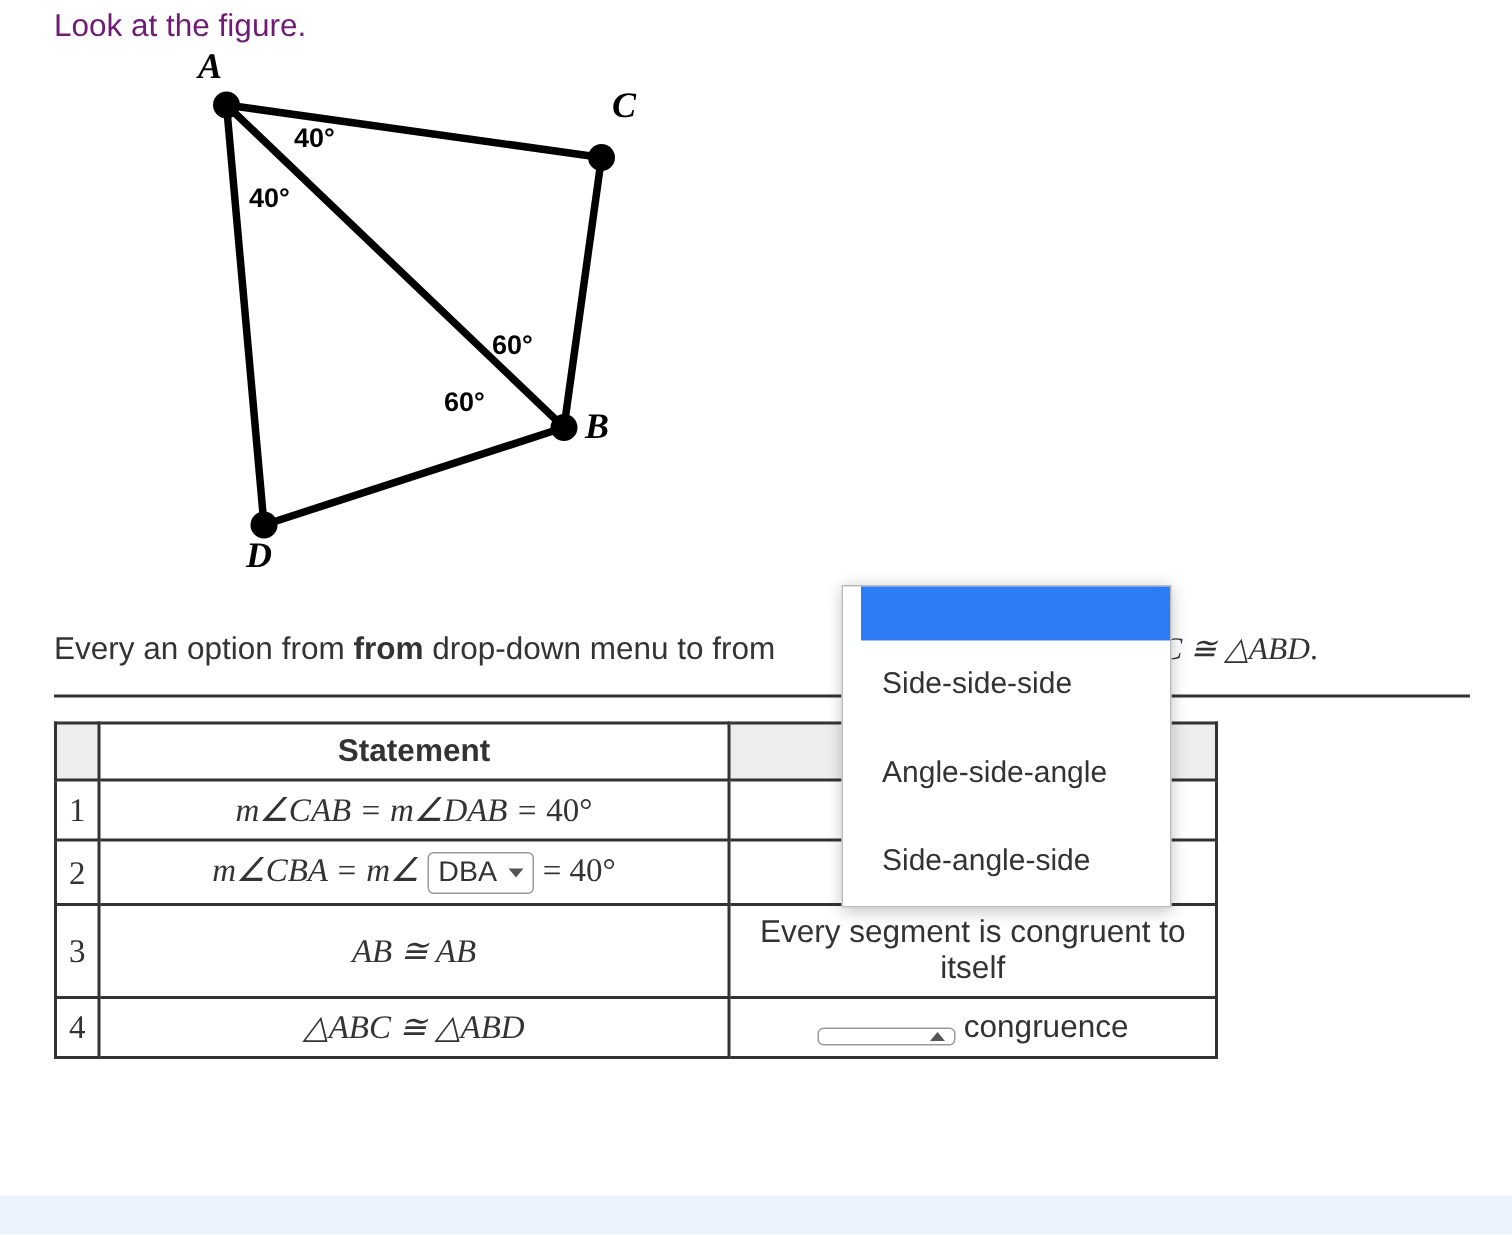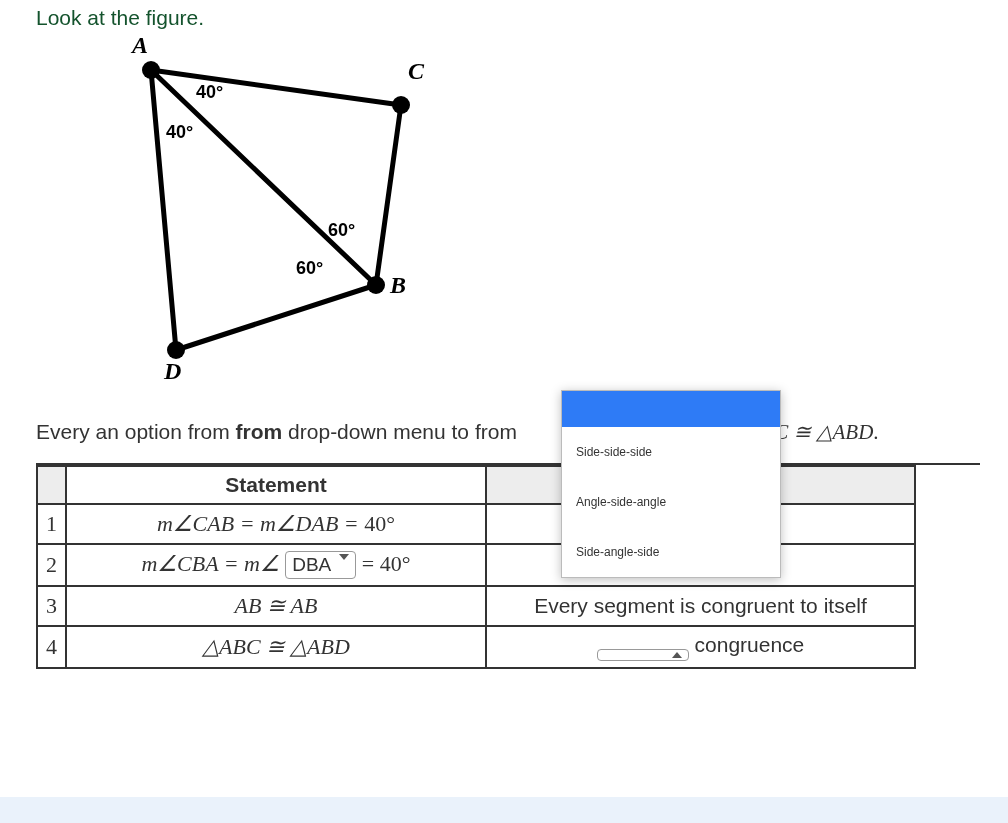--- a/index.html
+++ b/index.html
@@ -13,21 +13,21 @@
     width: 1008px;
     height: 823px;
     position: relative;
     overflow: hidden;
   }
   .content {
     padding: 6px 28px 0 36px;
   }
   .prompt-line {
     font-size: 21px;
-    color: #14532d;
+    color: #701a75;
     margin-bottom: 8px;
   }
   .figure-wrap {
     position: relative;
     width: 360px;
     height: 360px;
     margin-left: 70px;
     margin-top: 10px;
   }
   .figure-wrap svg { position: absolute; top: 0; left: 0; }
@@ -52,21 +52,22 @@
     padding-bottom: 18px;
     border-bottom: 2px solid #333;
     white-space: nowrap;
   }
   .instruct b { font-weight: bold; }
   .math-i { font-family: "Times New Roman", serif; font-style: italic; }
   .math-r { font-family: "Times New Roman", serif; font-style: normal; }
   
   .proof-table {
     border-collapse: collapse;
-    width: 880px;
+    margin-top: 16px;
+    width: 776px;
   }
   .proof-table td, .proof-table th {
     border: 2px solid #333;
     padding: 6px 8px;
     vertical-align: middle;
   }
   .proof-table th {
     font-weight: bold;
     text-align: center;
     font-size: 21px;
@@ -75,21 +76,21 @@
   .num-col {
     width: 28px;
     text-align: center;
     font-family: "Times New Roman", serif;
     font-size: 22px;
   }
   .stmt-col { width: 420px; text-align: center; font-family: "Times New Roman", serif; font-size: 22px; }
   .reason-col { text-align: center; font-size: 21px; }
   .dd {
     display: inline-flex;
-    align-items: flex-start;
+    align-items: center;
     border: 1px solid #999;
     border-radius: 4px;
     padding: 2px 6px;
     background: #fff;
     font-family: Arial, sans-serif;
     font-size: 19px;
     gap: 8px;
   }
   .dd .chev {
     width: 0; height: 0;
@@ -105,23 +106,24 @@
     top: 390px;
     width: 220px;
     background: #fff;
     border: 1px solid #bbb;
     box-shadow: 0 2px 10px rgba(0,0,0,0.25);
     z-index: 20;
     font-family: Arial, sans-serif;
   }
   .popup .opt {
     padding: 18px 14px;
-    font-size: 12px;
+    font-size: 20px;
     color: #333;
     cursor: pointer;
+    margin-left: 12px;
   }
   .popup .opt.selected {
     background: #2e7bf6;
     min-height: 16px;
   }
   .footer-band {
     position: absolute;
     left: 0; right: 0; bottom: 0;
     height: 26px;
     background: #eaf2fb;

